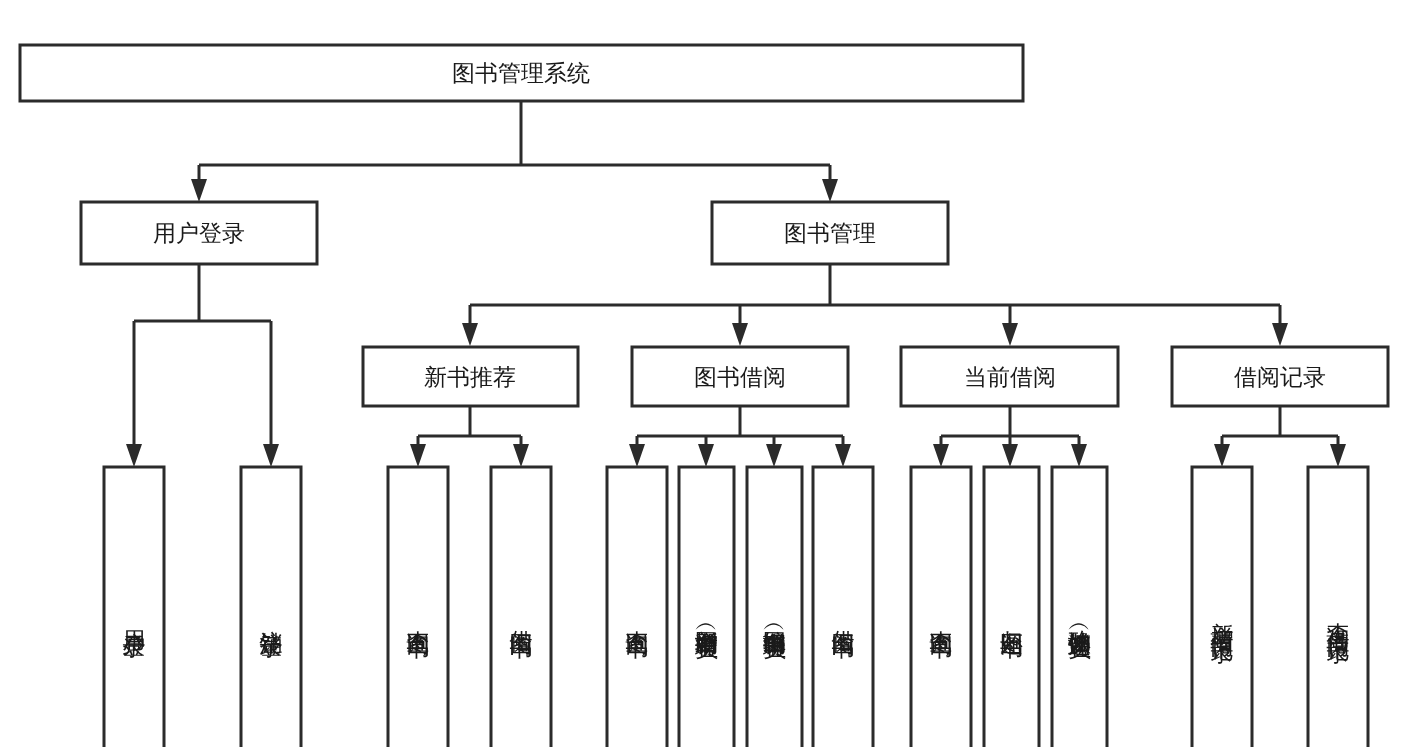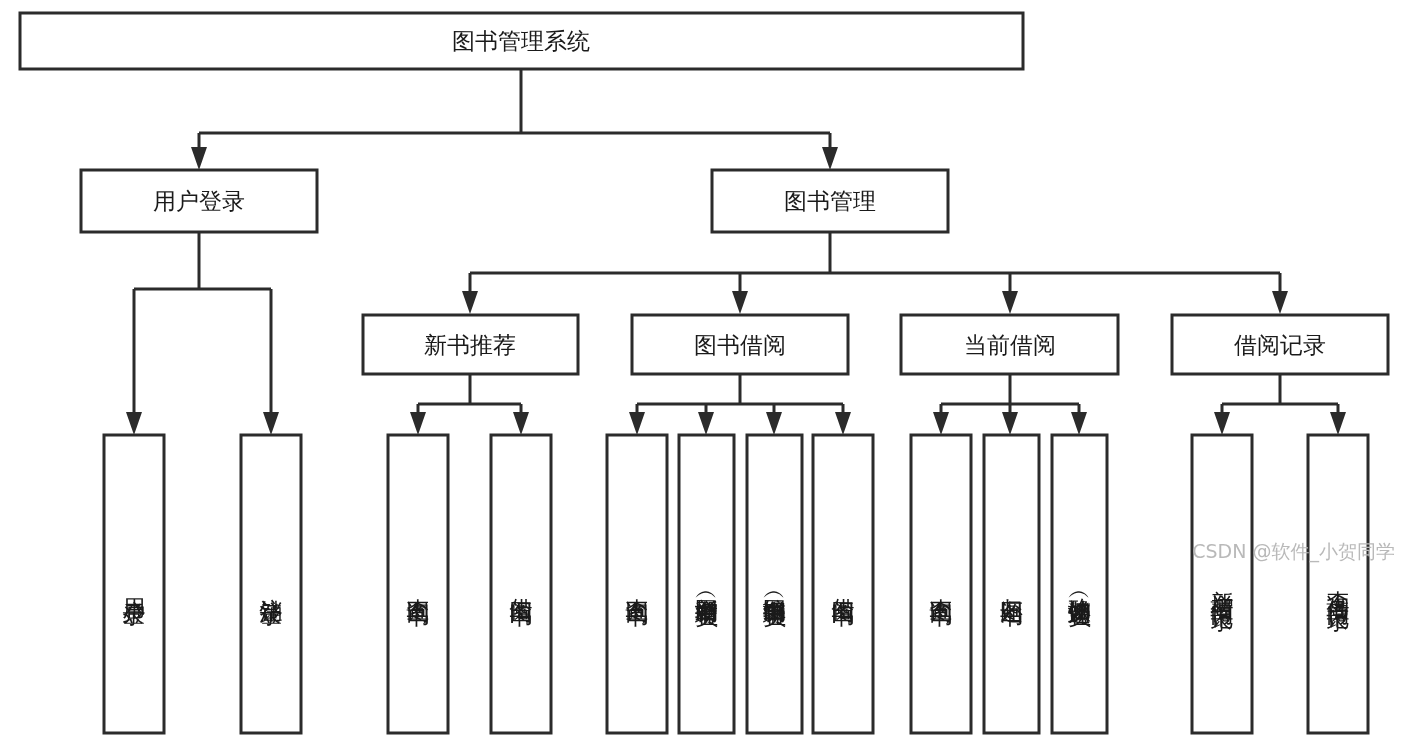--- a/index.html
+++ b/index.html
@@ -11,20 +11,21 @@
     width: 1405px;
     height: 747px;
     overflow: hidden;
     font-family: "DejaVu Sans", "Liberation Sans", sans-serif;
   }
   #diagram-root {
     position: relative;
     width: 1405px;
     height: 569px;
     background: #ffffff;
+    margin-top: 32px;
   }
   svg#flow {
     position: absolute;
     left: 0;
     top: 0;
     width: 1405px;
     height: 747px;
     display: block;
   }
   .node-rect {
@@ -217,15 +218,14 @@
   <div class="leaf-label" style="left:747px; top:435px; width:55px; height:298px; letter-spacing:1px;">编辑图书（管理员）</div>
   <div class="leaf-label" style="left:813px; top:435px; width:60px; height:298px;">借阅图书</div>
 
   <div class="leaf-label" style="left:911px; top:435px; width:60px; height:298px;">查询图书</div>
   <div class="leaf-label" style="left:984px; top:435px; width:55px; height:298px;">归还图书</div>
   <div class="leaf-label" style="left:1052px; top:435px; width:55px; height:298px; letter-spacing:1px;">确认归还（管理员）</div>
 
   <div class="leaf-label" style="left:1192px; top:435px; width:60px; height:298px; letter-spacing:4px;">新增借阅记录</div>
   <div class="leaf-label" style="left:1308px; top:435px; width:60px; height:298px; letter-spacing:4px;">查询借阅记录</div>
 
-  <div id="watermark">CSDN @软件_小贺同学</div>
 
 </div>
 
 </body></html>

